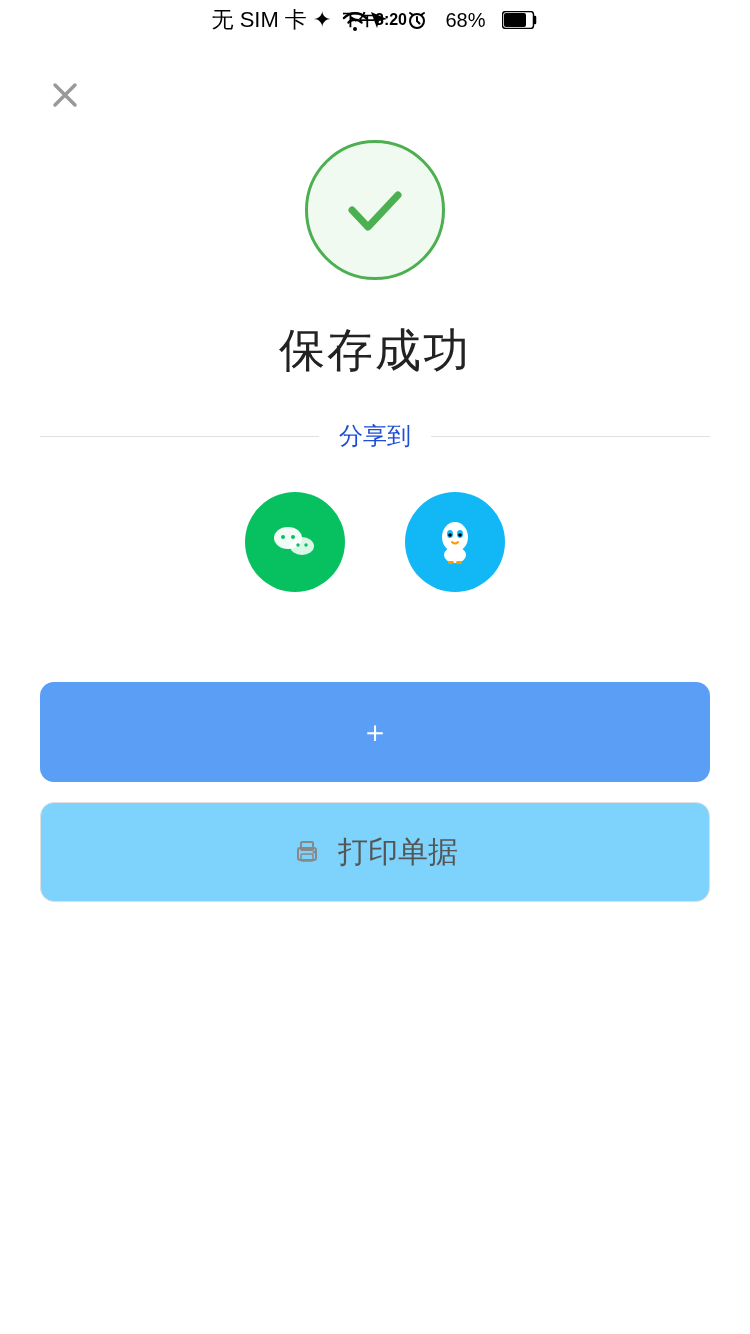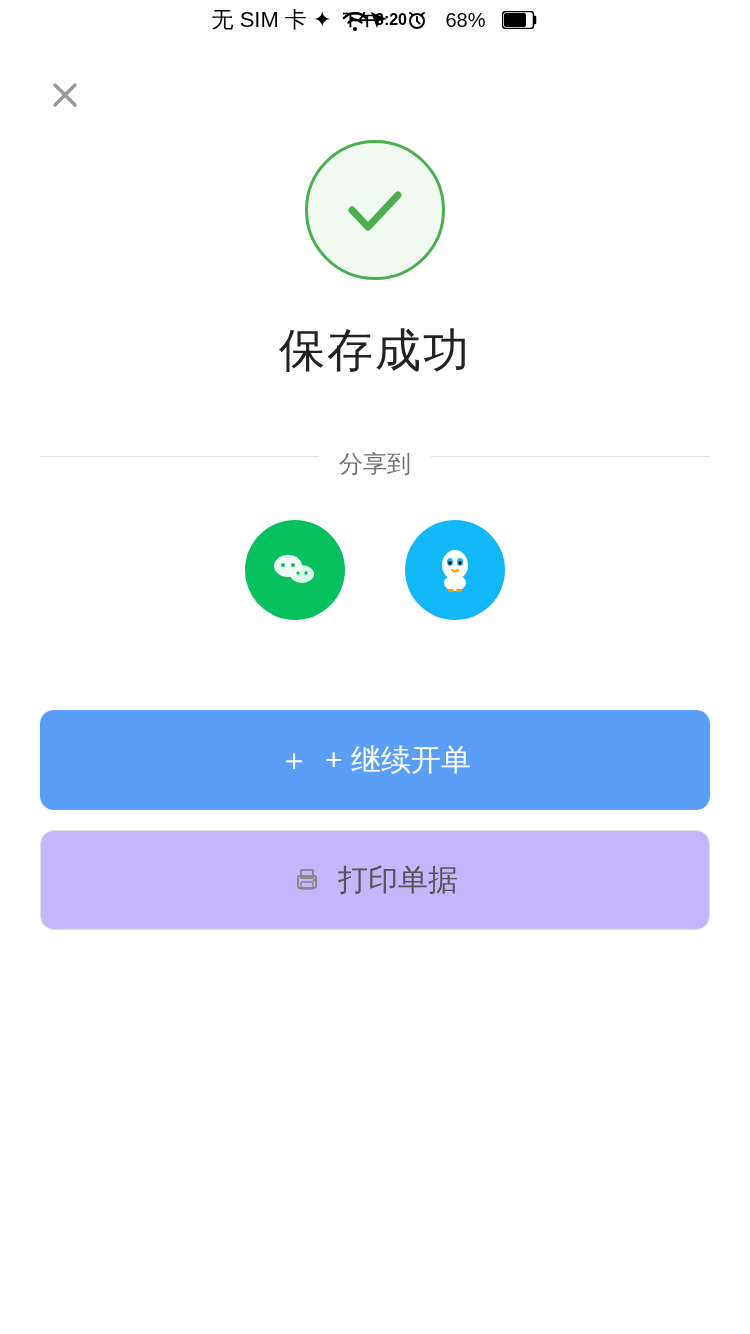--- a/index.html
+++ b/index.html
@@ -90,21 +90,21 @@
     .success-circle svg {
       width: 70px;
       height: 70px;
     }
 
     
     .success-title {
       font-size: 46px;
       font-weight: 500;
       color: #222;
-      margin-bottom: 50px;
+      margin-bottom: 38px;
       letter-spacing: 2px;
     }
 
     
     .share-section {
       width: 100%;
       display: flex;
       flex-direction: column;
       align-items: center;
       margin-bottom: 40px;
@@ -116,23 +116,22 @@
       gap: 20px;
       margin-bottom: 40px;
     }
     .divider-line {
       flex: 1;
       height: 1px;
       background: #e0e0e0;
     }
     .divider-label {
       font-size: 24px;
-      color: #737373;
+      color: #1d4ed8;
       white-space: nowrap;
-      margin-top: 16px;
     }
 
     
     .share-icons {
       display: flex;
       align-items: center;
       justify-content: center;
       gap: 60px;
       width: 100%;
       margin-bottom: 10px;
@@ -173,21 +172,21 @@
       font-size: 30px;
       cursor: pointer;
       gap: 16px;
     }
     .btn-primary {
       background: #5b9ef6;
       color: #ffffff;
       font-weight: 500;
     }
     .btn-secondary {
-      background: #c4b5fd;
+      background: #7dd3fc;
       color: #555;
       border: 1px solid #e0e0e0;
     }
     .btn-icon {
       font-size: 30px;
       display: flex;
       align-items: center;
     }
   </style>
 </head>
@@ -282,21 +281,20 @@
           <rect x="32" y="50" width="6" height="3" rx="1.5" fill="#f90"></rect>
         </svg>
       </div>
     </div>
   </div>
 
   <div class="action-buttons">
 
     <button class="btn btn-primary">
       <span class="btn-icon">＋</span>
-      <span>+ 继续开单</span>
     </button>
 
     <button class="btn btn-secondary">
       <span class="btn-icon">
         <svg width="30" height="30" viewBox="0 0 30 30" fill="none">
           <rect x="6" y="11" width="18" height="12" rx="2" stroke="#888" stroke-width="2" fill="none"></rect>
           <rect x="9" y="5" width="12" height="8" rx="1" stroke="#888" stroke-width="2" fill="none"></rect>
           <rect x="9" y="17" width="12" height="7" rx="1" stroke="#888" stroke-width="1.5" fill="none"></rect>
           <circle cx="22" cy="15" r="1.5" fill="#888"></circle>
         </svg>

